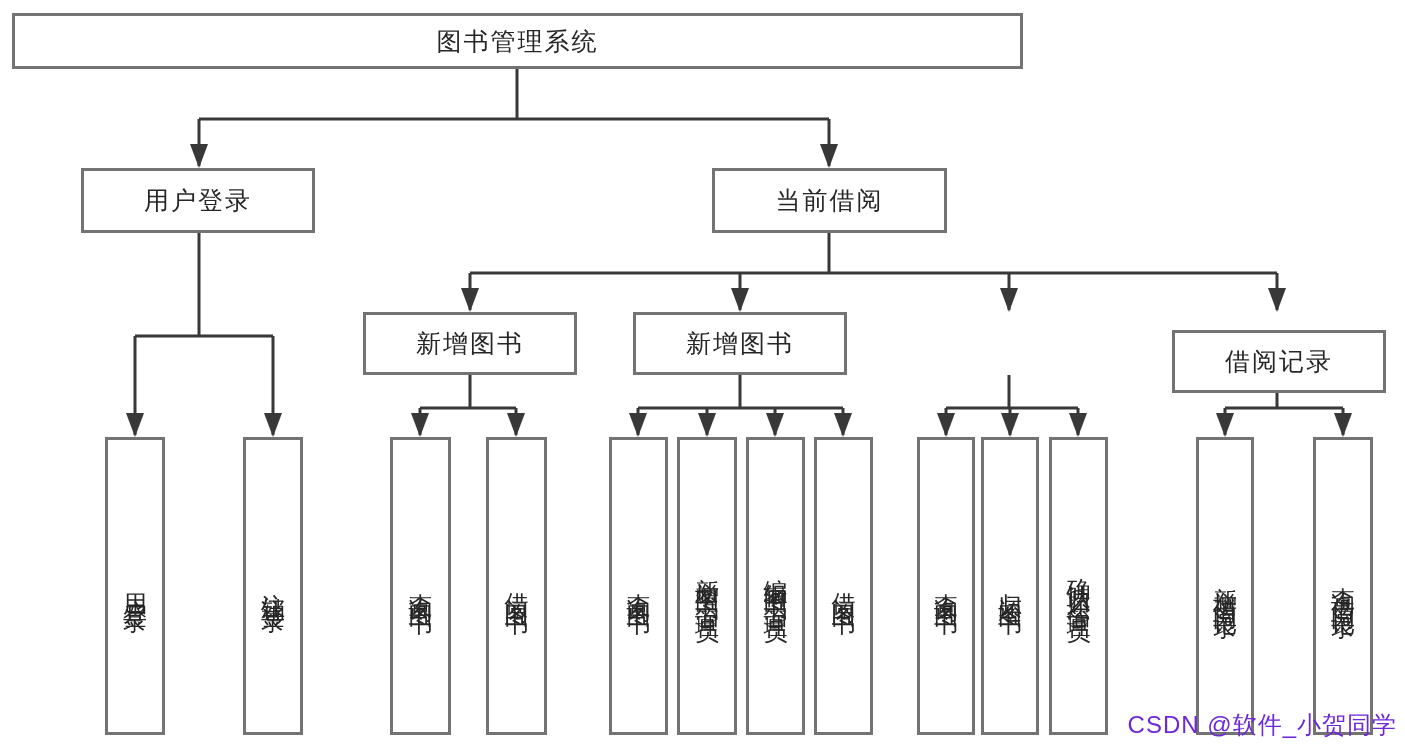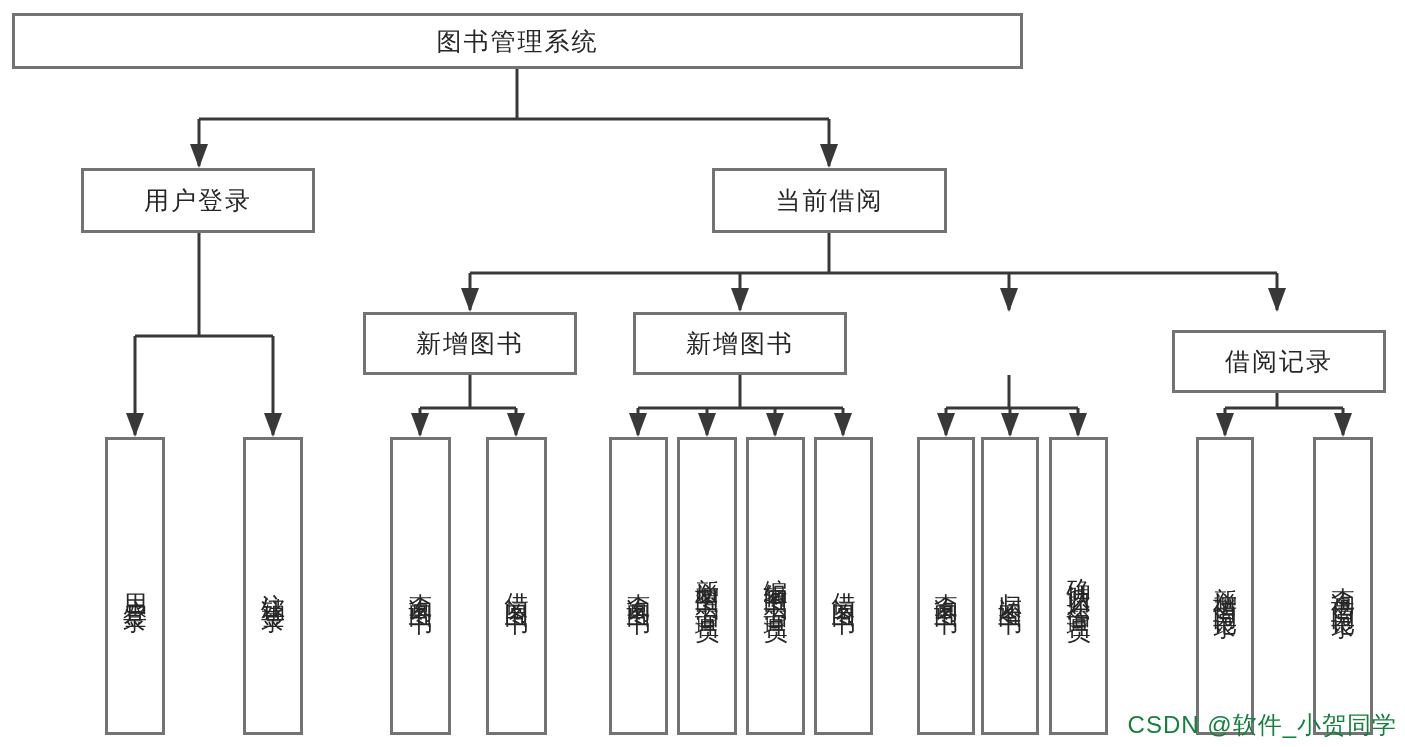--- a/index.html
+++ b/index.html
@@ -15,21 +15,21 @@
     display:flex; align-items:center; justify-content:center;
     color:#262626;
   }
   .h-label { font-size:25px; letter-spacing:2px; white-space:nowrap; }
   .v-label {
     writing-mode:vertical-rl; text-orientation:mixed;
     font-size:24px; letter-spacing:6px; line-height:1; white-space:nowrap;
   }
   .watermark {
     position:absolute; top:709px; right:8px; z-index:3;
-    font-size:24px; color:#15803d; letter-spacing:1px; white-space:nowrap;
+    font-size:24px; color:#6d28d9; letter-spacing:1px; white-space:nowrap;
   }
 </style>
 </head>
 <body>
 
 <div class="canvas">
 
   <svg class="wires" width="1405" height="747" viewBox="0 0 1405 747">
     <g stroke="#383838" stroke-width="3" fill="none">
       <path d="M517,69 V119 M199,119 H829 M199,119 V166 M829,119 V166"></path>

